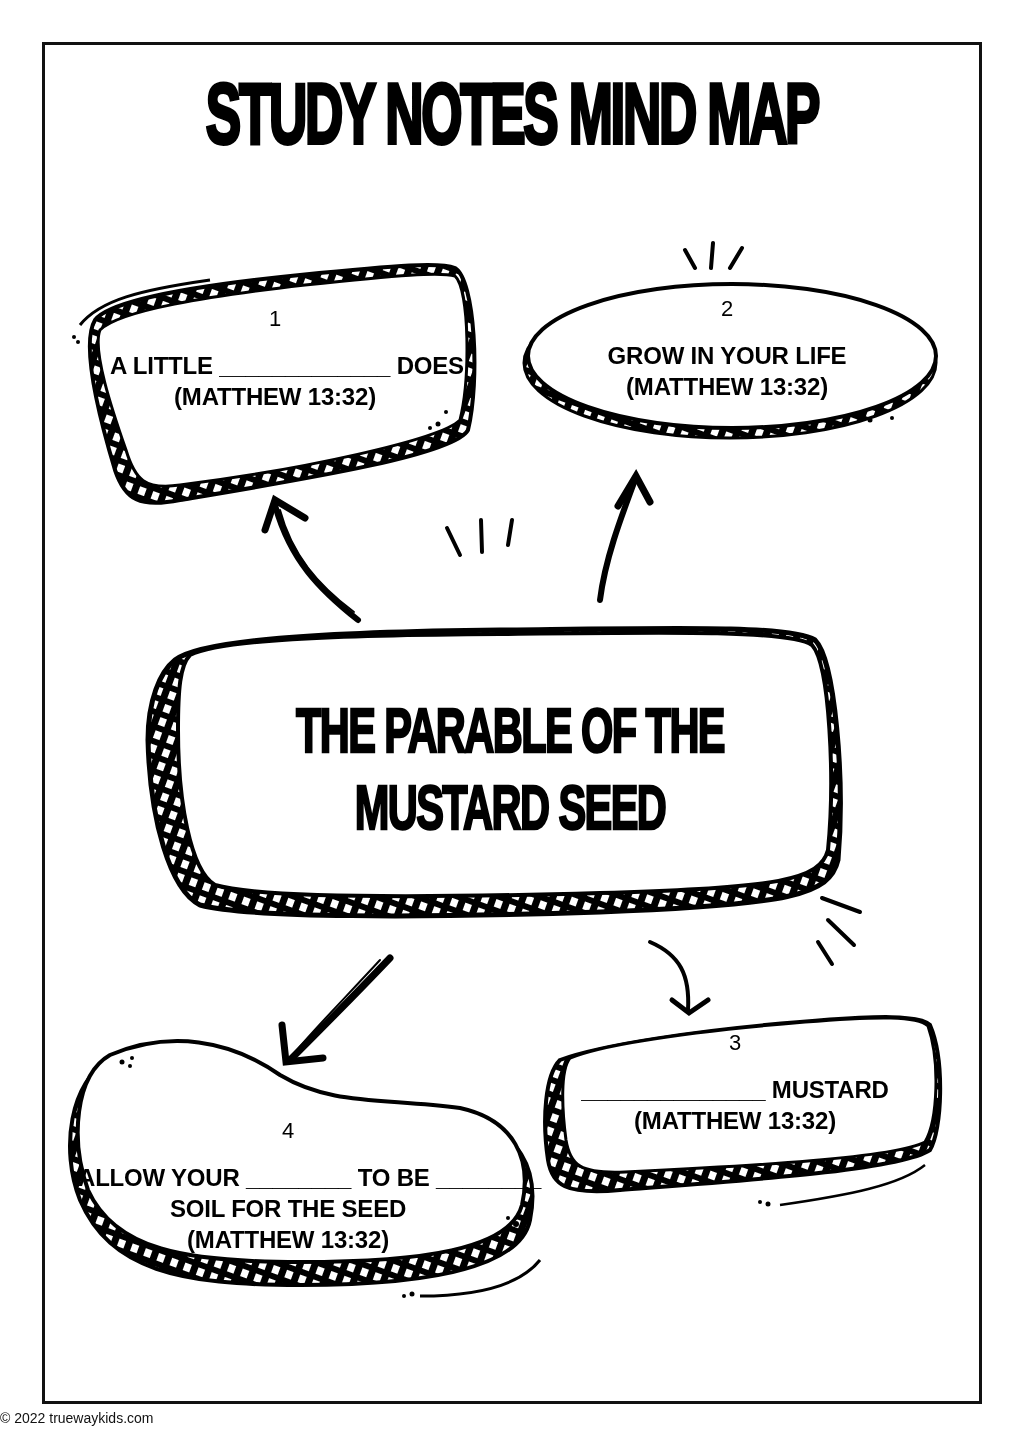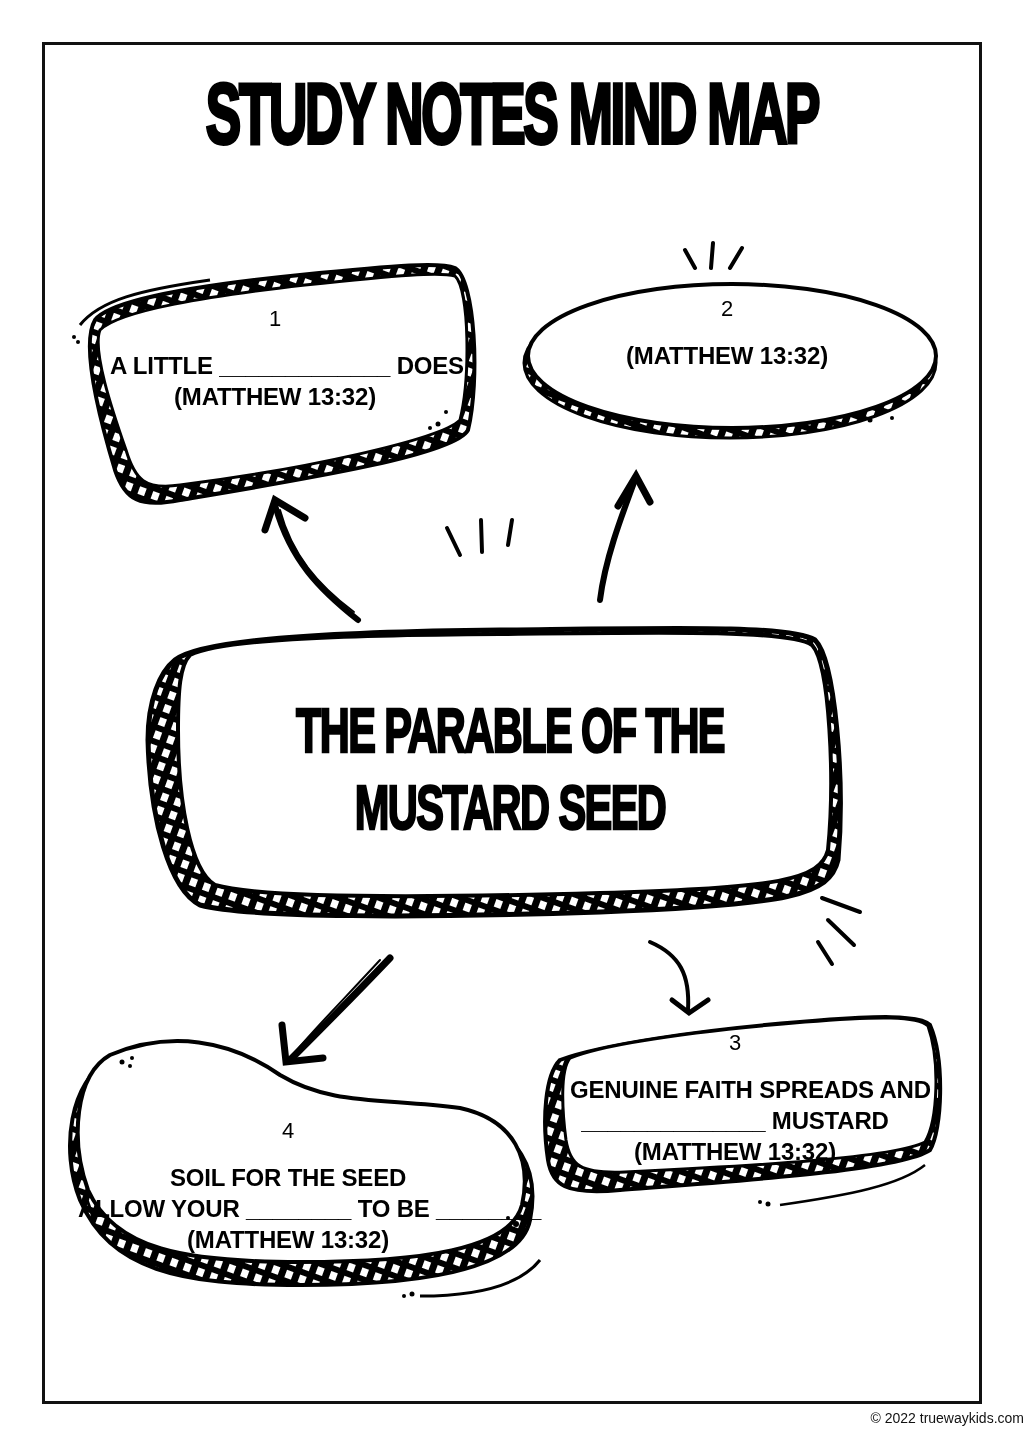--- a/index.html
+++ b/index.html
@@ -4,21 +4,21 @@
   <style>
     html, body { margin: 0; padding: 0; background: #ffffff; }
     body { width: 1024px; height: 1448px; position: relative; overflow: hidden; font-family: "Liberation Sans", sans-serif; color: #000; }
     .page-frame { position: absolute; left: 42px; top: 42px; width: 940px; height: 1362px; border: 3px solid #111; box-sizing: border-box; }
     .title { position: absolute; left: 0; top: 70px; width: 1024px; text-align: center; font-family: "Liberation Sans", sans-serif; font-weight: 900; font-size: 68px; letter-spacing: -3px; transform: scaleX(0.78) scaleY(1.25); transform-origin: center top; -webkit-text-stroke: 3px #000; line-height: 1; }
     svg.art { position: absolute; left: 0; top: 0; width: 1024px; height: 1448px; }
     .box-text { position: absolute; text-align: center; font-family: "Liberation Sans", sans-serif; }
     .num { font-size: 22px; font-weight: 400; line-height: 1; margin-bottom: 20px; }
     .line { font-size: 24px; font-weight: 700; line-height: 31px; white-space: nowrap; letter-spacing: -0.2px; }
     .center-title { position: absolute; left: 180px; top: 692px; width: 660px; text-align: center; font-family: "Liberation Sans", sans-serif; font-weight: 900; font-size: 52px; line-height: 64px; letter-spacing: -2px; transform: scaleX(0.8) scaleY(1.2); transform-origin: center top; -webkit-text-stroke: 2px #000; }
-    .footer { position: absolute; left: 0; top: 1410px; width: 1024px; text-align: right; font-size: 14px; color: #111; }
+    .footer { position: absolute; left: 0; top: 1410px; width: 1024px; text-align: left; font-size: 14px; color: #111; }
   </style>
 </head>
 <body>
 
 <div class="page-frame"></div>
 
 <div class="title">STUDY NOTES MIND MAP</div>
 
 <svg class="art" viewBox="0 0 1024 1448" xmlns="http://www.w3.org/2000/svg">
   <defs>
@@ -108,35 +108,35 @@
 </svg>
 
 <div class="box-text" style="left:110px; top:308px; width:330px;">
   <div class="num">1</div>
   <div class="line">A LITTLE _____________  DOES</div>
   <div class="line">(MATTHEW 13:32)</div>
 </div>
 
 <div class="box-text" style="left:560px; top:298px; width:334px;">
   <div class="num">2</div>
+  <div class="line">GROW IN YOUR LIFE</div>
   <div class="line">(MATTHEW 13:32)</div>
 </div>
 
 <div class="center-title">
   <div>THE PARABLE OF THE</div>
   <div>MUSTARD SEED</div>
 </div>
 
 <div class="box-text" style="left:570px; top:1032px; width:330px;">
   <div class="num">3</div>
-  <div class="line">GENUINE FAITH SPREADS AND</div>
   <div class="line">______________ MUSTARD</div>
   <div class="line">(MATTHEW 13:32)</div>
 </div>
 
 <div class="box-text" style="left:78px; top:1120px; width:420px;">
   <div class="num">4</div>
+  <div class="line">ALLOW YOUR ________ TO BE ________</div>
   <div class="line">SOIL FOR THE SEED</div>
-  <div class="line">ALLOW YOUR ________ TO BE ________</div>
   <div class="line">(MATTHEW 13:32)</div>
 </div>
 
 <div class="footer">© 2022 truewaykids.com</div>
 
 </body></html>

